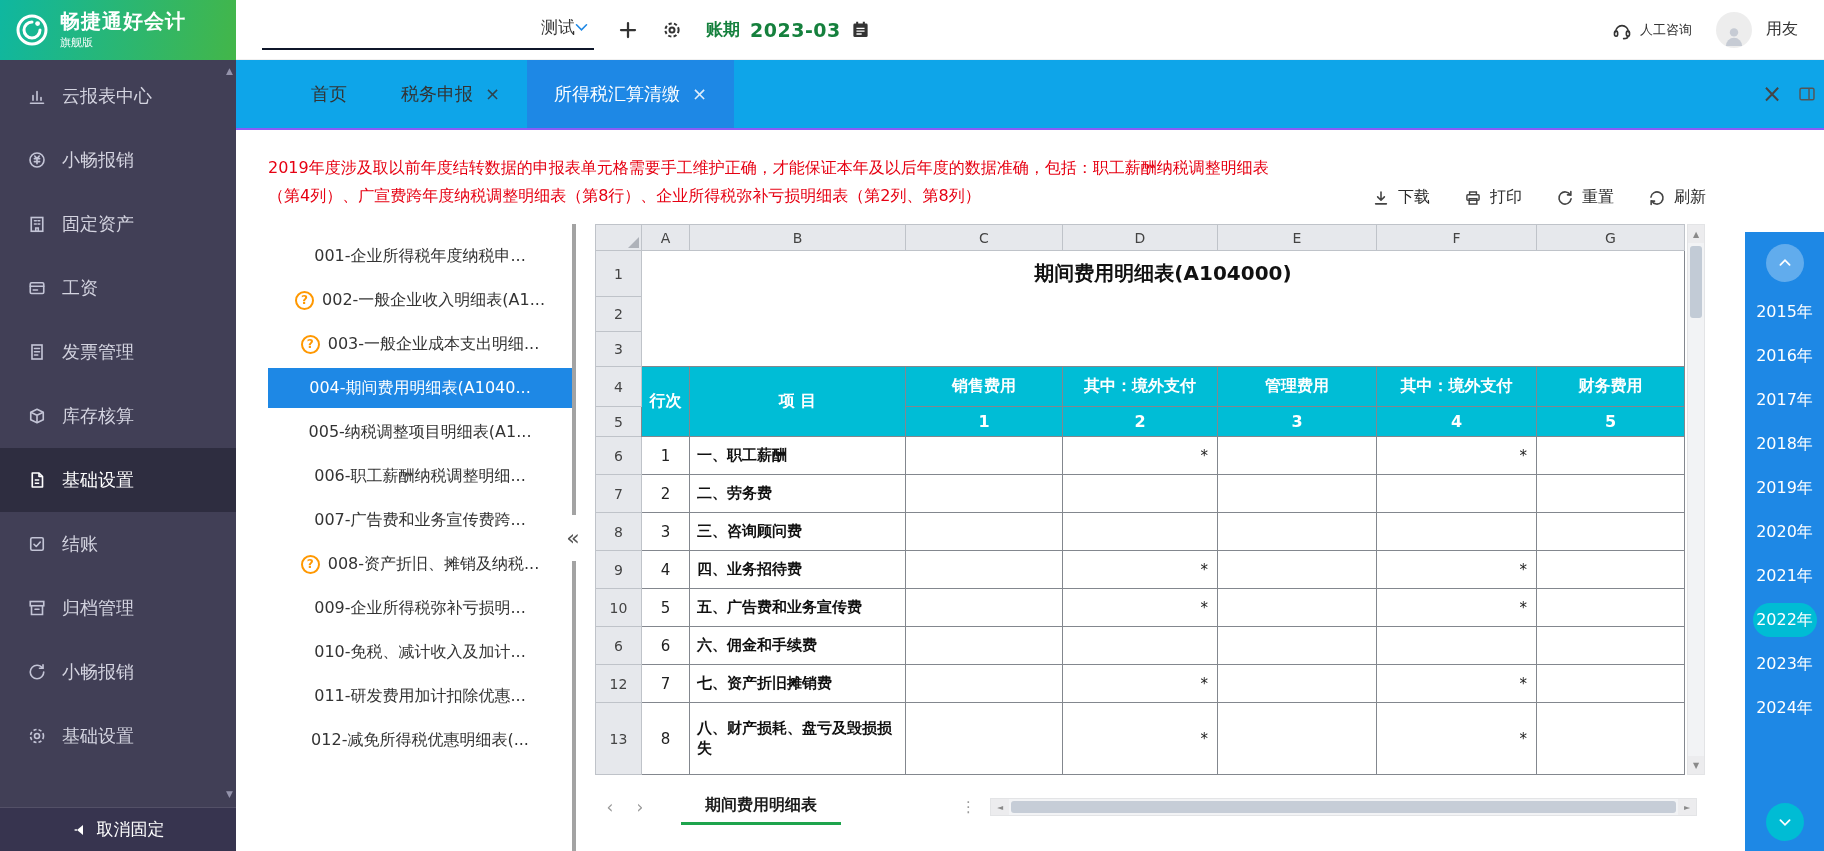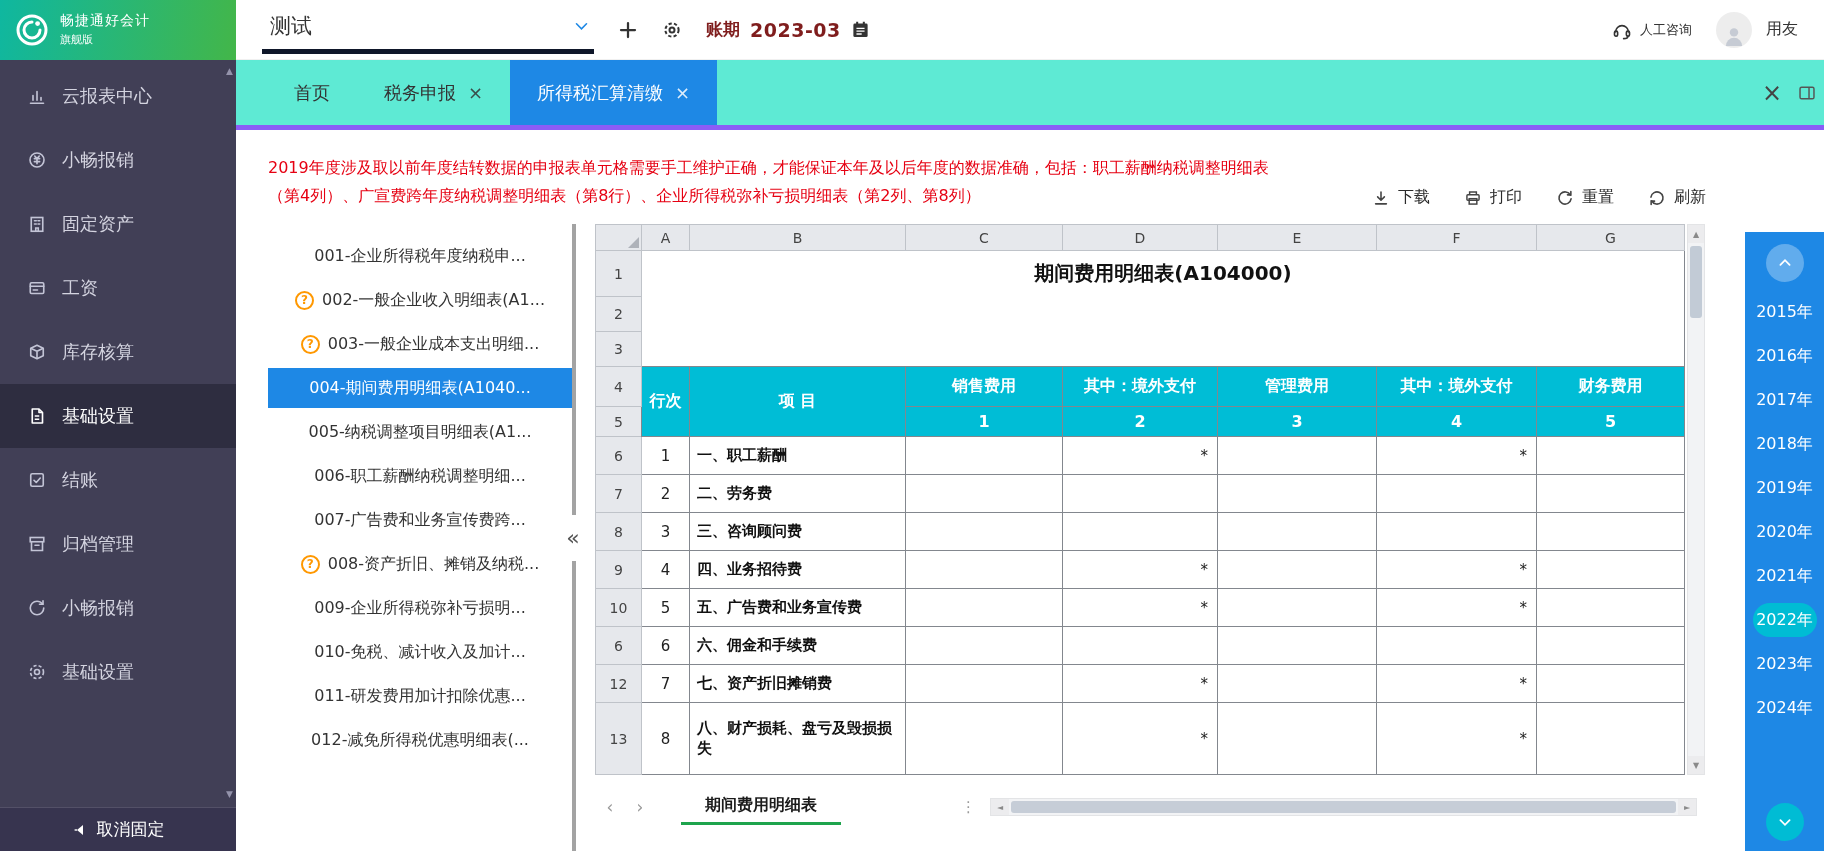--- a/index.html
+++ b/index.html
@@ -4,47 +4,47 @@
 <style>
   :root{--blue:#1e88e5;--teal:#00bdd6;--red:#e60012;--orange:#ff9800;--sidebar-bg:#413f56;--year-active:#00bcd4;--logo-a:#0fb7a0;--logo-b:#43b649}
   *{margin:0;padding:0;box-sizing:border-box}
   body{width:1824px;height:851px;overflow:hidden;font-family:"DejaVu Sans","Liberation Sans",sans-serif;color:#333;background:#fff}
   svg{display:block}
   .app{display:flex;width:1824px;height:851px}
 
   
   .left{width:236px;flex:none;display:flex;flex-direction:column;background:var(--sidebar-bg)}
   .logo{height:60px;flex:none;background:linear-gradient(100deg,var(--logo-a),var(--logo-b));display:flex;align-items:center;gap:10px;padding:0 8px 0 14px;color:#fff}
-  .logo-t{font-size:14px;font-weight:normal;letter-spacing:1px;line-height:1.1;white-space:nowrap}
+  .logo-t{font-size:20px;font-weight:bold;letter-spacing:1px;line-height:1.1;white-space:nowrap}
   .logo-s{font-size:11px;margin-top:3px;opacity:.95}
   .sidenav{flex:1;position:relative;padding-top:4px;overflow:hidden}
   .side-item{height:64px;display:flex;align-items:center;gap:15px;padding-left:27px;color:#d4d4e0;font-size:18px;cursor:pointer;white-space:nowrap}
   .side-item.active{background:#2e2d40;color:#fff}
   .side-item svg{color:#c3c4d6;flex:none}
   .side-item.active svg{color:#fff}
   .snav-arrow{position:absolute;right:3px;font-size:9px;color:#9493ab;cursor:pointer}
   .snav-arrow.top{top:6px}.snav-arrow.bot{bottom:8px}
   .pin{height:44px;flex:none;background:#37344f;border-top:1px solid rgba(255,255,255,.14);display:flex;align-items:center;justify-content:center;gap:9px;color:#fff;font-size:17px;cursor:pointer}
   .pin svg{color:#fff}
 
   
   .main{flex:1;display:flex;flex-direction:column;min-width:0}
   .topbar{height:60px;flex:none;background:#fff;display:flex;align-items:center;gap:24px;padding:0 26px;border-bottom:1px solid #f0f0f0}
-  .wsel{width:332px;display:flex;align-items:center;justify-content:space-between;border-bottom:5px solid #0f172a;padding:7px 6px 9px 8px;font-size:21px;cursor:pointer}
+  .wsel{width:332px;display:flex;align-items:center;justify-content:flex-end;border-bottom:2px solid #0f172a;padding:7px 6px 9px 8px;font-size:17px;cursor:pointer}
   .wsel .chev{color:var(--blue)}
   .icon-btn{cursor:pointer;color:#333}
-  .period{display:flex;align-items:center;gap:10px;cursor:pointer;color:#7f1d1d}
+  .period{display:flex;align-items:center;gap:10px;cursor:pointer;color:#15803d}
   .period-label{font-weight:bold;font-size:17px}
   .period-value{font-weight:bold;font-size:19px;letter-spacing:.5px}
   .tb-right{margin-left:auto;display:flex;align-items:center;gap:14px}
   .support{display:flex;align-items:center;gap:8px;font-size:13px;cursor:pointer}
   .avatar{width:36px;height:36px;border-radius:50%;background:#ededed;display:flex;align-items:flex-end;justify-content:center;overflow:hidden;cursor:pointer;margin-left:10px}
   .username{font-size:16px;cursor:pointer}
 
-  .tabbar{height:70px;flex:none;background:#5eead4;border-bottom:5px solid #8b5cf6;display:flex;align-items:stretch;padding-left:31px;position:relative}
+  .tabbar{height:70px;flex:none;background:#0ea5e9;border-bottom:2px solid #8b5cf6;display:flex;align-items:stretch;padding-left:48px;position:relative}
   .tab{display:flex;align-items:center;gap:12px;padding:0 27px;font-size:18px;cursor:pointer;color:#333;white-space:nowrap}
   .tab.active{background:var(--blue);color:#fff}
   .tab .x{font-size:18px;line-height:1;opacity:.85;cursor:pointer}
   .tabbar-right{position:absolute;right:8px;top:0;height:100%;display:flex;align-items:center;gap:16px;color:#444}
   .tr-x{font-size:24px;cursor:pointer;line-height:1}
   .panel-toggle{cursor:pointer;color:#555}
 
   .content{flex:1;position:relative;display:flex;flex-direction:column;min-height:0;background:#fff}
   .notice-row{display:flex;justify-content:space-between;align-items:flex-end;padding:24px 118px 14px 32px}
   .warning{max-width:1020px;color:var(--red);font-size:16px;line-height:1.75}
@@ -131,20 +131,27 @@
             <path d="M6 5.4h1.4M8.8 5.4h1.4M6 8h1.4M8.8 8h1.4M7 13.8v-2.6h2v2.6"></path>
           </svg>
         <span>固定资产</span>
       </div>
       <div class="side-item">
         <svg width="20" height="20" viewBox="0 0 16 16" fill="none" stroke="currentColor" stroke-width="1.3" stroke-linecap="round">
             <rect x="2.6" y="3.8" width="10.8" height="8.6" rx="1"></rect>
             <path d="M2.6 6.6h10.8M5 9.6h3.4"></path>
           </svg>
         <span>工资</span>
+      </div>
+      <div class="side-item">
+        <svg width="20" height="20" viewBox="0 0 16 16" fill="none" stroke="currentColor" stroke-width="1.3" stroke-linecap="round">
+            <rect x="4" y="2.4" width="8" height="11.2"></rect>
+            <path d="M6 5.2h4M6 7.8h4M6 10.4h2.6"></path>
+          </svg>
+        <span>发票管理</span>
       </div>
       <div class="side-item">
         <svg width="20" height="20" viewBox="0 0 16 16" fill="none" stroke="currentColor" stroke-width="1.3" stroke-linejoin="round">
             <path d="M8 2.6 13 5v6L8 13.4 3 11V5z"></path>
             <path d="M3 5l5 2.4L13 5M8 7.4v6"></path>
           </svg>
         <span>库存核算</span>
       </div>
       <div class="side-item active">
         <svg width="20" height="20" viewBox="0 0 16 16" fill="none" stroke="currentColor" stroke-width="1.3" stroke-linejoin="round">

